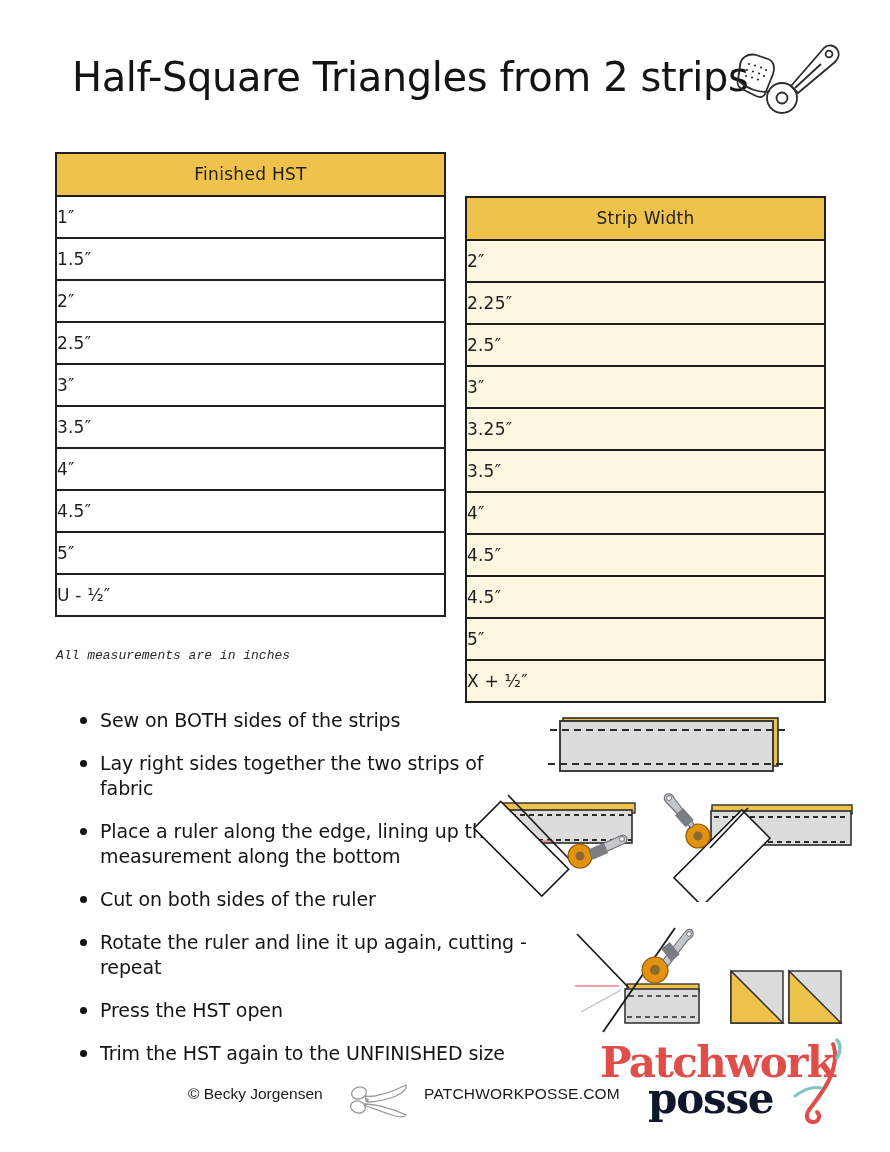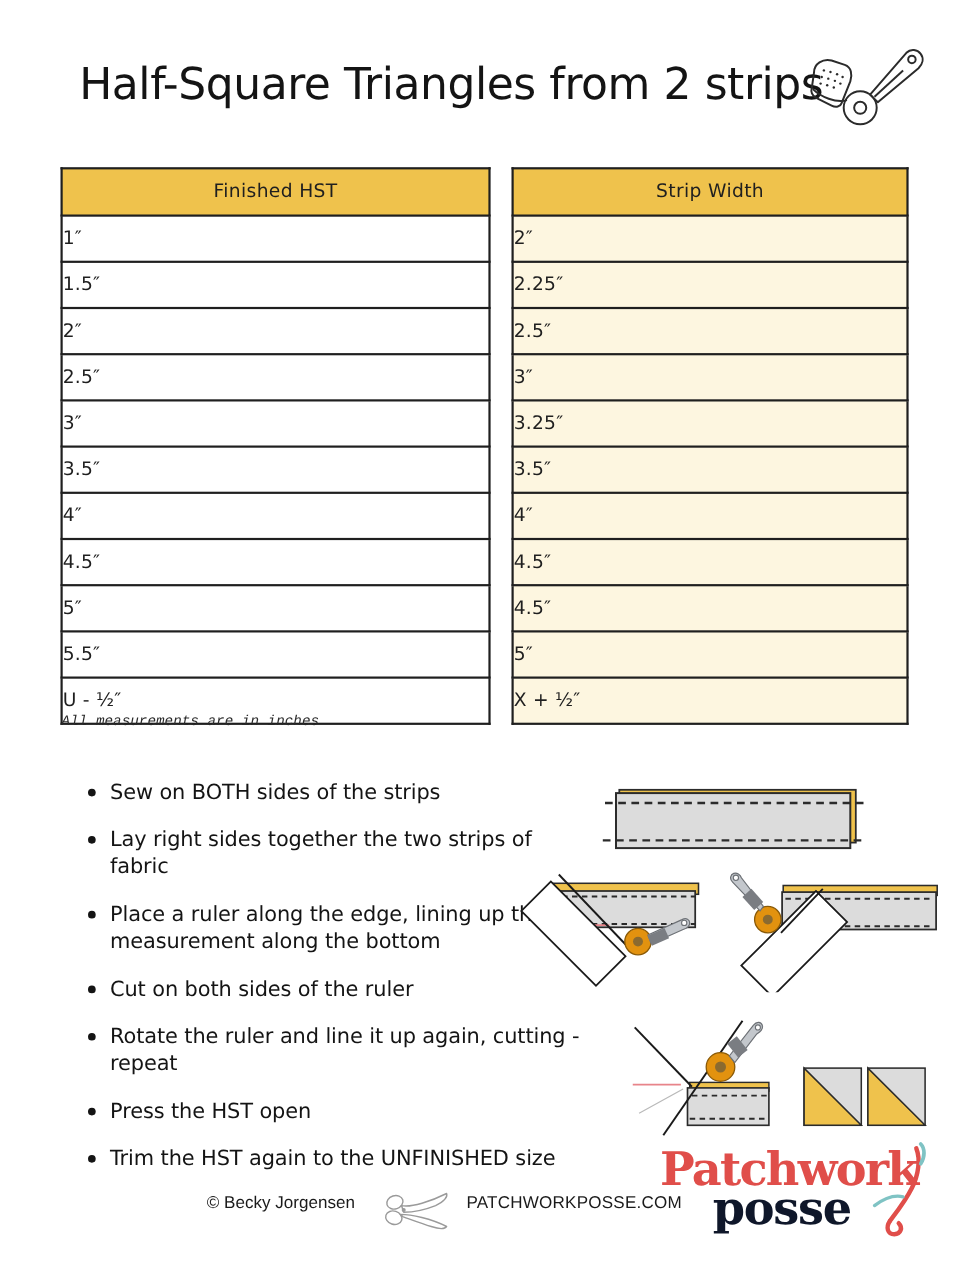--- a/index.html
+++ b/index.html
@@ -37,21 +37,21 @@
     right: 42px; top: -12px;
     width: 130px; height: 90px;
   }
 
   
   .table-wrap {
     position: absolute;
     top: 152px;
   }
   #table-left  { left: 55px;  width: 391px; }
-  #table-right { left: 465px; width: 361px; }
+  #table-right { left: 465px; width: 361px; margin-top: 44px; }
 
   table.hst-table {
     width: 100%;
     border-collapse: collapse;
     table-layout: fixed;
   }
   table.hst-table th,
   table.hst-table td {
     border: 2px solid #1f1f1f;
     font-family: "DejaVu Sans", sans-serif;
@@ -241,23 +241,20 @@
         <tr>
           <td>4″</td>
         </tr>
         <tr>
           <td>4.5″</td>
         </tr>
         <tr>
           <td>5″</td>
         </tr>
         <tr>
-          <td>5.5″</td>
-        </tr>
-        <tr>
           <td>U - ½″</td>
         </tr>
       </tbody>
   </table>
 </div>
 
 <div class="table-wrap" id="table-right">
   <table class="hst-table">
     <thead>
       <tr>

